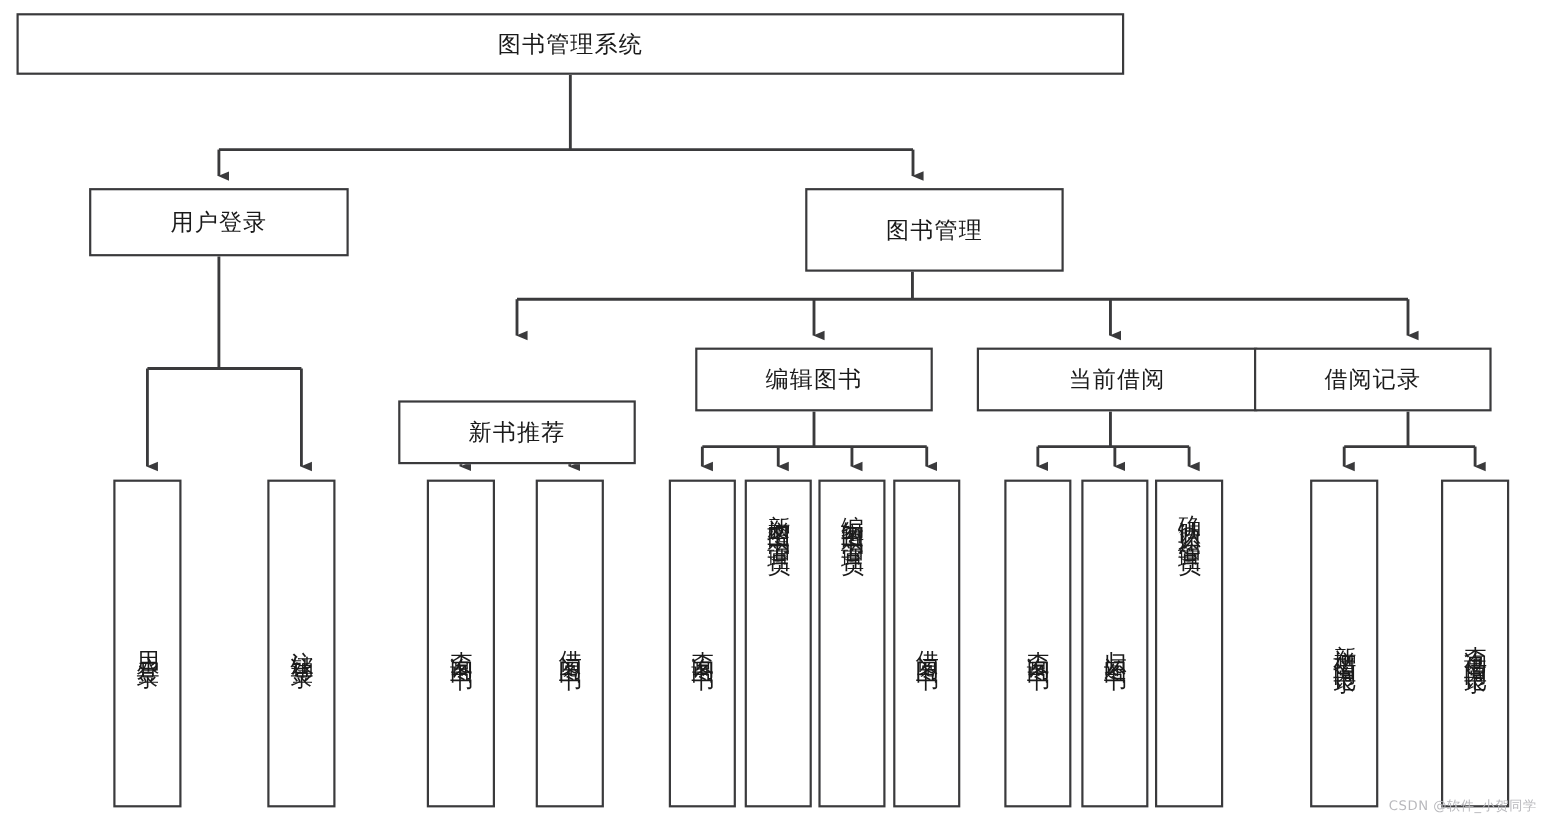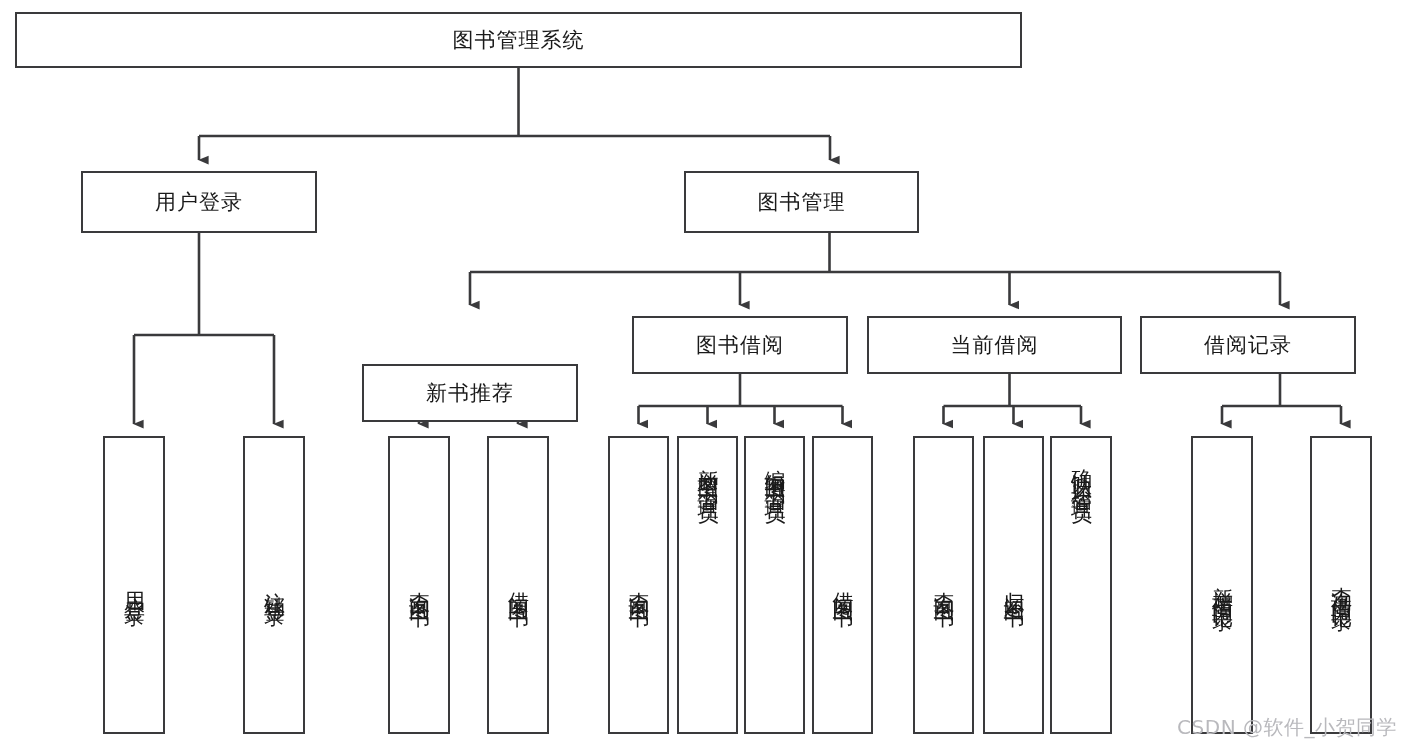--- a/index.html
+++ b/index.html
@@ -61,21 +61,21 @@
   }
   .node.leaf.centered {
     align-items: center;
     padding-top: 0;
   }
   #watermark {
     position: absolute;
     right: 8px;
     bottom: 6px;
     color: #b9b9bd;
-    font-size: 20px;
+    font-size: 12px;
     letter-spacing: 0.5px;
     z-index: 5;
     white-space: nowrap;
     font-family: "DejaVu Sans", "Liberation Sans", sans-serif;
   }
 </style>
 </head>
 <body>
 
 <div id="canvas">
@@ -133,33 +133,33 @@
   </svg>
 
   <div class="node" style="left:15px; top:12px; width:1007px; height:56px;">
     <span class="node-label">图书管理系统</span>
   </div>
 
   <div class="node" style="left:81px; top:171px; width:236px; height:62px;">
     <span class="node-label">用户登录</span>
   </div>
 
-  <div class="node" style="left:684px; top:171px; width:235px; height:62px;">
+  <div class="node" style="left:732px; top:171px; width:235px; height:76px;">
     <span class="node-label">图书管理</span>
   </div>
 
   <div class="node" style="left:362px; top:316px; width:216px; height:58px;margin-top:48px;">
     <span class="node-label">新书推荐</span>
   </div>
 
   <div class="node" style="left:632px; top:316px; width:216px; height:58px;">
-    <span class="node-label">图书借阅</span>
-  </div>
-
-  <div class="node" style="left:867px; top:316px; width:255px; height:58px;">
+    <span class="node-label">编辑图书</span>
+  </div>
+
+  <div class="node" style="left:888px; top:316px; width:255px; height:58px;">
     <span class="node-label">当前借阅</span>
   </div>
 
   <div class="node" style="left:1140px; top:316px; width:216px; height:58px;">
     <span class="node-label">借阅记录</span>
   </div>
 
   <div class="node leaf centered" style="left:103px; top:436px; width:62px; height:298px;">
     <span class="node-label">用户登录</span>
   </div>

